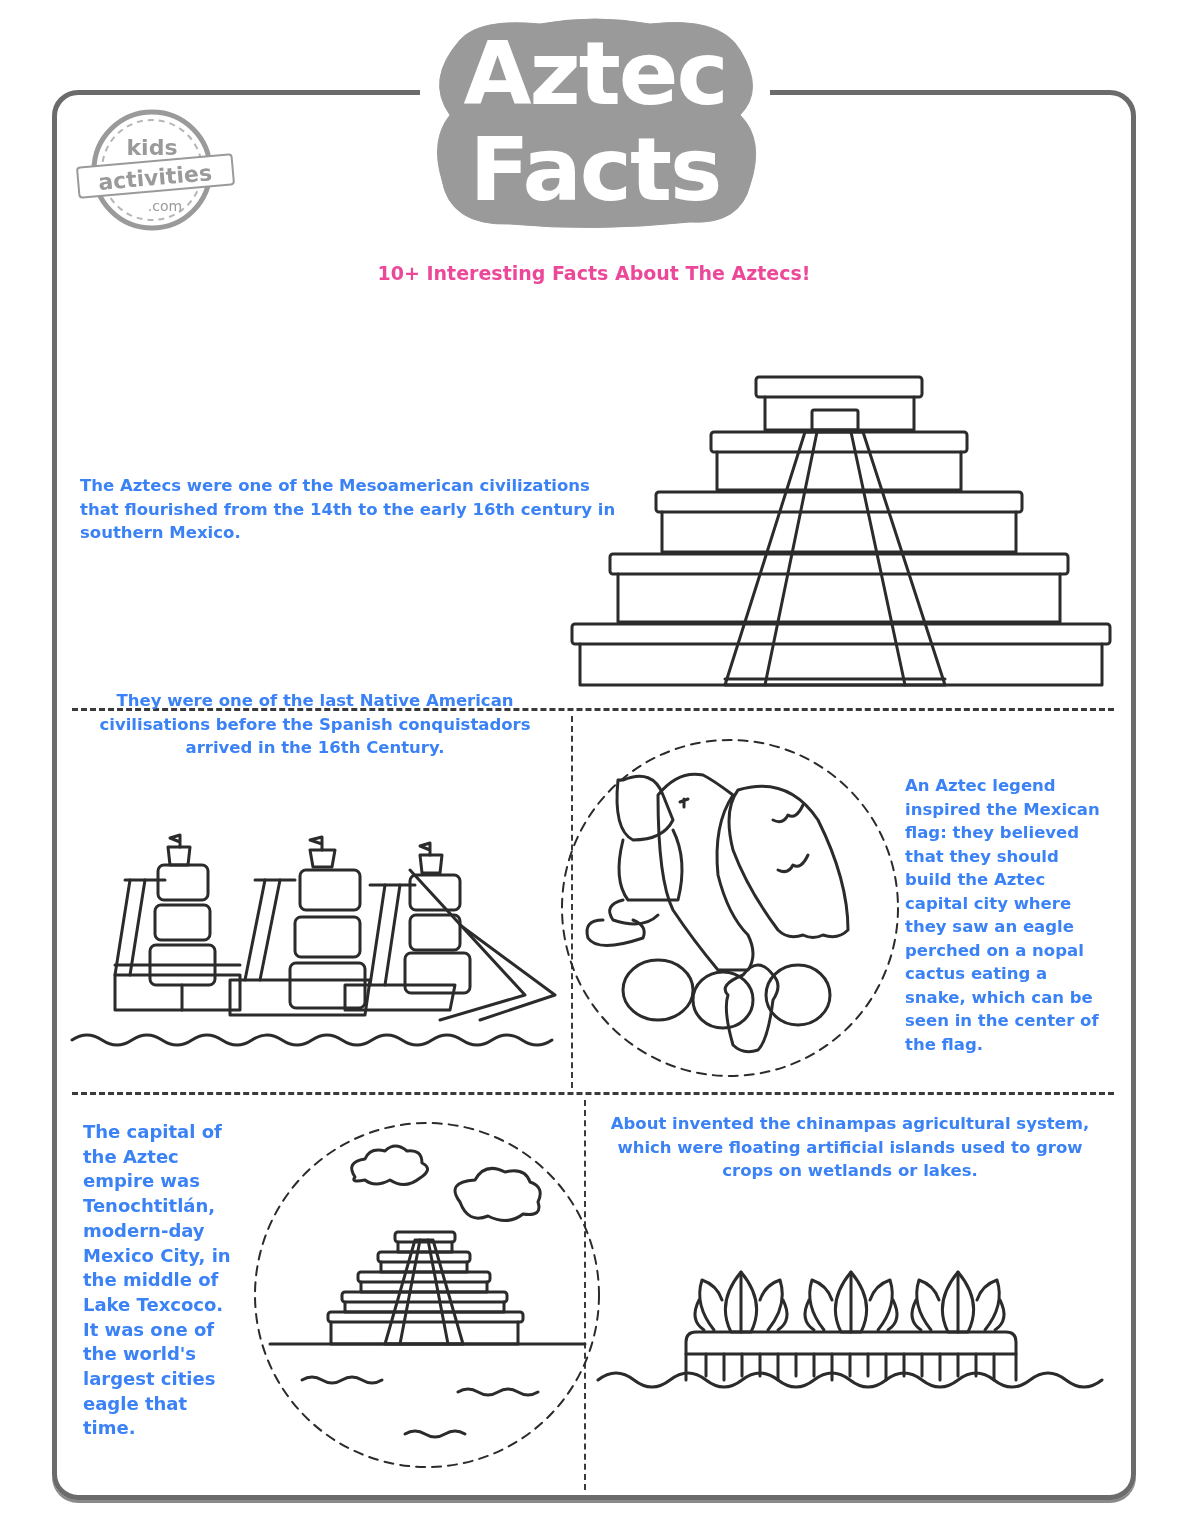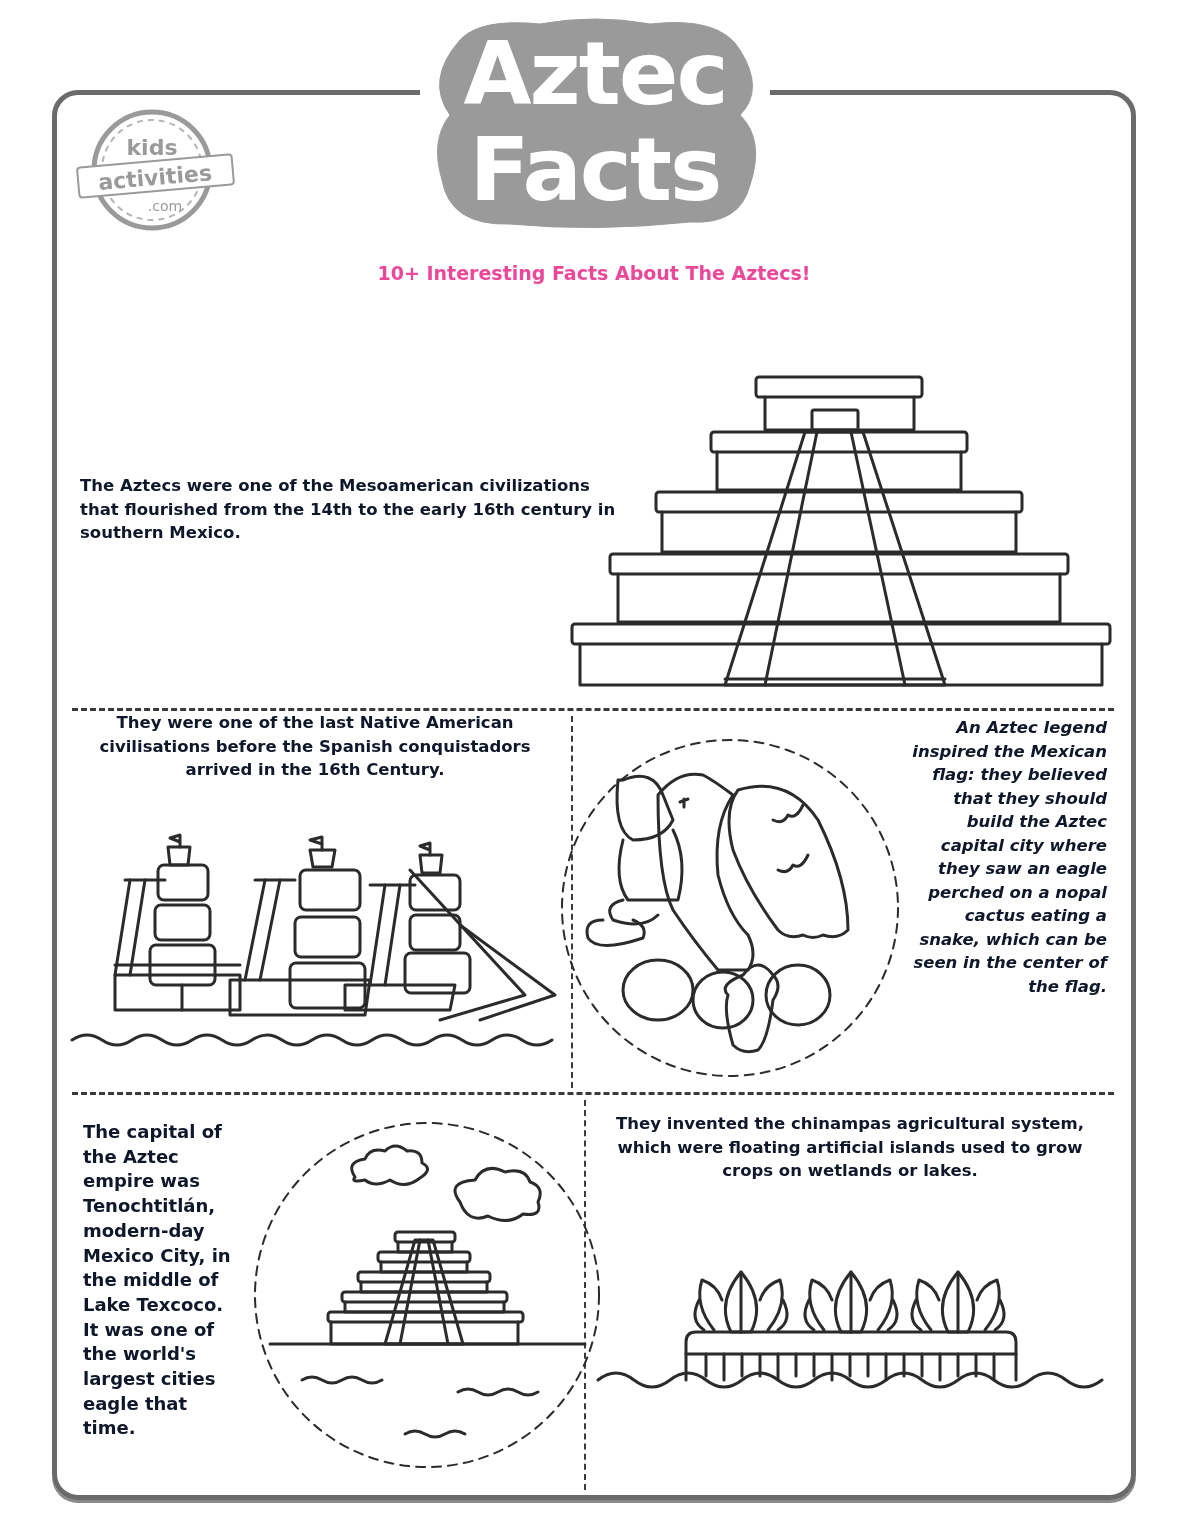--- a/index.html
+++ b/index.html
@@ -5,24 +5,24 @@
   html, body { margin:0; padding:0; background:#ffffff; }
   body { width:1188px; height:1536px; position:relative; overflow:hidden; font-family:"DejaVu Sans", sans-serif; color:#3d3d3d; }
   .frame { position:absolute; left:52px; top:90px; width:1084px; height:1410px; border:5px solid #6b6b6b; border-radius:26px; box-sizing:border-box; box-shadow:0 3px 0 #8a8a8a; }
   .title-wrap { position:absolute; left:420px; top:10px; width:350px; height:225px; background:#fff; }
   .title-blob { position:absolute; left:0; top:0; width:350px; height:225px; }
   .title-line { position:absolute; left:0; width:350px; text-align:center; font-family:"DejaVu Sans", sans-serif; font-weight:bold; color:#ffffff; letter-spacing:-2px; }
   .title-l1 { top:14px; font-size:88px; line-height:100px; }
   .title-l2 { top:110px; font-size:88px; line-height:100px; }
   .logo { position:absolute; left:70px; top:105px; width:170px; height:130px; }
   .subtitle { position:absolute; left:0; top:262px; width:1188px; text-align:center; font-size:19px; font-weight:bold; color:#ec4899; }
-  .txt { position:absolute; font-weight:bold; color:#0f172a; font-size:16.5px; line-height:23.5px; }
+  .txt { position:absolute; font-weight:bold; color:#3b82f6; font-size:16.5px; line-height:23.5px; }
   .fact1 { left:80px; top:474px; width:540px; }
-  .fact2 { left:80px; top:711px; width:470px; text-align:center; }
-  .fact3 { left:905px; top:716px; width:202px; text-align:right;font-style:italic; }
+  .fact2 { left:80px; top:689px; width:470px; text-align:center; }
+  .fact3 { left:905px; top:774px; width:202px; text-align:left; }
   .fact4 { left:83px; top:1120px; width:150px; font-size:18px; line-height:24.7px; }
   .fact5 { left:600px; top:1112px; width:500px; text-align:center; }
   .dash-h { position:absolute; height:0; border-top:3px dashed #3a3a3a; }
   .dash-v { position:absolute; width:0; border-left:2px dashed #3a3a3a; }
   svg.art { position:absolute; overflow:visible; }
   svg.art * { fill:none; stroke:#2b2b2b; stroke-width:3; stroke-linejoin:round; stroke-linecap:round; }
 </style>
 </head>
 <body>
 
@@ -153,21 +153,21 @@
   <rect x="78" y="200" width="195" height="10" rx="3"></rect>
   <polyline points="81,210 81,232 268,232 268,210"></polyline>
   <polygon points="165,128 183,128 213,232 135,232" fill="#ffffff"></polygon>
   <line x1="170" y1="128" x2="150" y2="232"></line>
   <line x1="178" y1="128" x2="198" y2="232"></line>
   <path d="M52,268 q10,-6 20,0 t20,0 t20,0 t20,0"></path>
   <path d="M208,280 q10,-6 20,0 t20,0 t20,0 t20,0"></path>
   <path d="M155,322 q10,-6 20,0 t20,0 t20,0"></path>
 </svg>
 
-<div class="txt fact5">They invented the chinampas agricultural system, which were floating artificial islands used to grow crops on wetlands or lakes.</div>
+<div class="txt fact5">About invented the chinampas agricultural system, which were floating artificial islands used to grow crops on wetlands or lakes.</div>
 <svg class="art" style="left:596px;top:1270px;" width="530" height="125" viewBox="0 0 530 125">
   <path d="M90,72 q0,-10 10,-10 l310,0 q10,0 10,10 l0,12 l-330,0 z"></path>
   <line x1="90" y1="84" x2="90" y2="110"></line>
   <line x1="420" y1="84" x2="420" y2="110"></line>
   <path d="M110,84 l0,22 M128,84 l0,26 M146,84 l0,22 M164,84 l0,22 M182,84 l0,26 M200,84 l0,22 M218,84 l0,22 M236,84 l0,26 M254,84 l0,22 M272,84 l0,22 M290,84 l0,26 M308,84 l0,22 M326,84 l0,22 M344,84 l0,26 M362,84 l0,22 M380,84 l0,22 M398,84 l0,26"></path>
   <path d="M2,110 q18,-14 36,0 t36,0 t36,0 t36,0 t36,0 t36,0 t36,0 t36,0 t36,0 t36,0 t36,0 t36,0 t36,0 t36,0"></path>
   <g>
     <path d="M145,2 q-25,30 -10,60 l20,0 q15,-30 -10,-60 z"></path>
       <line x1="145" y1="2" x2="145" y2="62"></line>
     <path d="M118,60 q-20,-25 -12,-50 q15,5 20,20"></path>

